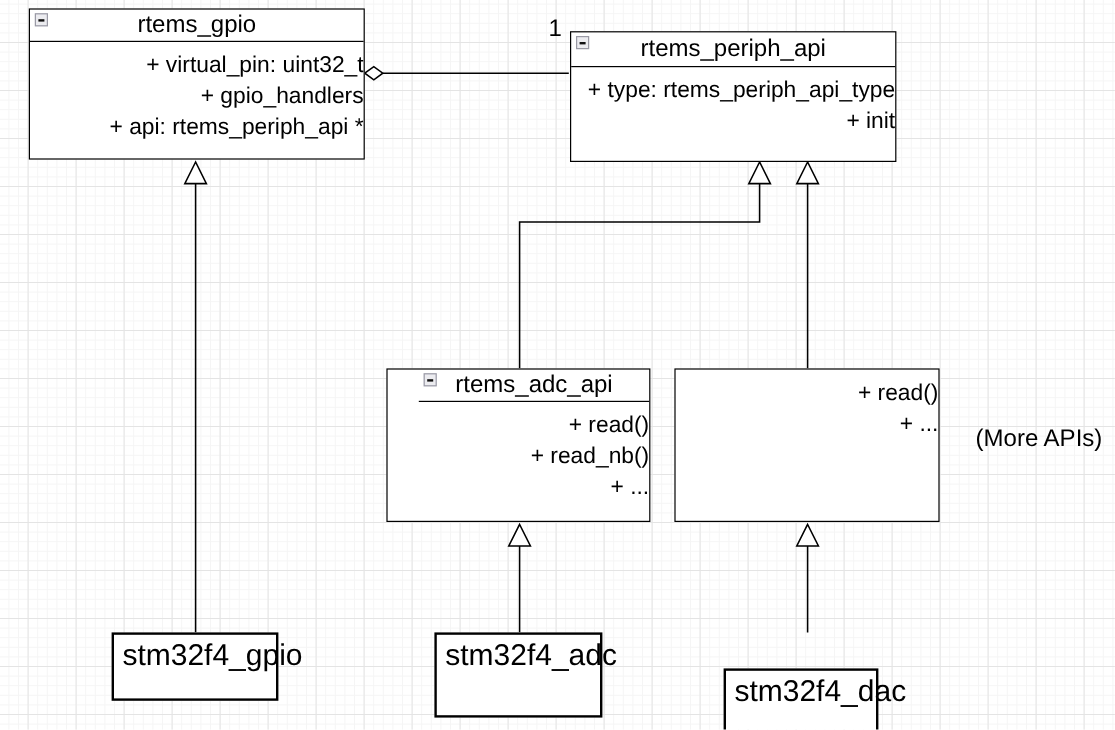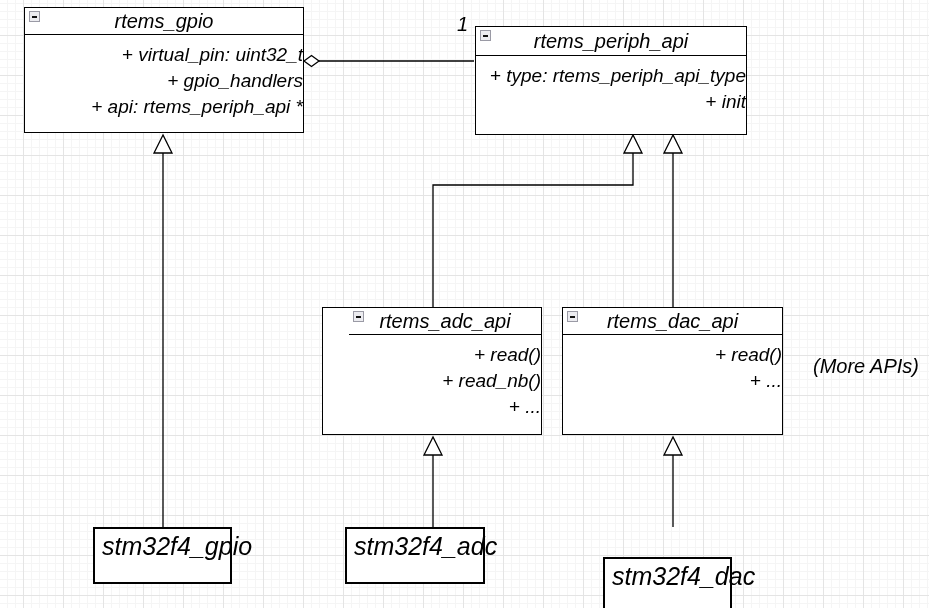--- a/index.html
+++ b/index.html
@@ -8,21 +8,20 @@
     background-color:#ffffff;
     background-image:
       linear-gradient(to right, #e4e4e4 1px, transparent 1px),
       linear-gradient(to bottom, #e4e4e4 1px, transparent 1px),
       linear-gradient(to right, #f5f5f5 1px, transparent 1px),
       linear-gradient(to bottom, #f5f5f5 1px, transparent 1px);
     background-size: 40px 40px, 40px 40px, 8px 8px, 8px 8px;
     background-position: 23px 35px, 23px 35px, 7px 3px, 7px 3px;
     font-family:"Liberation Sans", sans-serif;
     color:#000;
-    font-style:italic;
   }
   .edges { position:absolute; left:0; top:0; width:929px; height:608px; }
   .uml-class {
     position:absolute; box-sizing:border-box; background:#fff;
     border:1.3px solid #000;
   }
   .uml-header {
     position:relative; height:27px; box-sizing:border-box;
     border-bottom:1.3px solid #000;
     display:flex; align-items:center; justify-content:center;
@@ -116,37 +115,31 @@
       <span>rtems_adc_api</span>
     </div>
     <div class="uml-attrs">
       <div class="attr">+ read()</div>
       <div class="attr">+ read_nb()</div>
       <div class="attr">+ ...</div>
     </div>
   </div>
 
   <div class="uml-class" style="left:562px; top:307px; width:221px; height:128px;">
-    <div class="uml-header">
-      <span class="collapse-btn">
-          <span class="collapse-bar"></span>
-        </span>
-      <span>rtems_dac_api</span>
-    </div>
     <div class="uml-attrs">
       <div class="attr">+ read()</div>
       <div class="attr">+ ...</div>
     </div>
   </div>
 
   <div class="simple-class" style="left:93px; top:527px; width:139px; height:57px;">
     <span>stm32f4_gpio</span>
   </div>
 
-  <div class="simple-class" style="left:345px; top:527px; width:140px; height:57px;">
+  <div class="simple-class" style="left:362px; top:527px; width:140px; height:71px;">
     <span>stm32f4_adc</span>
   </div>
 
   <div class="simple-class" style="left:603px; top:557px; width:129px; height:57px;">
     <span>stm32f4_dac</span>
   </div>
 
   <div class="float-label" style="left:457px; top:13px;">1</div>
 
   <div class="float-label" style="left:813px; top:355px;">(More APIs)</div>

